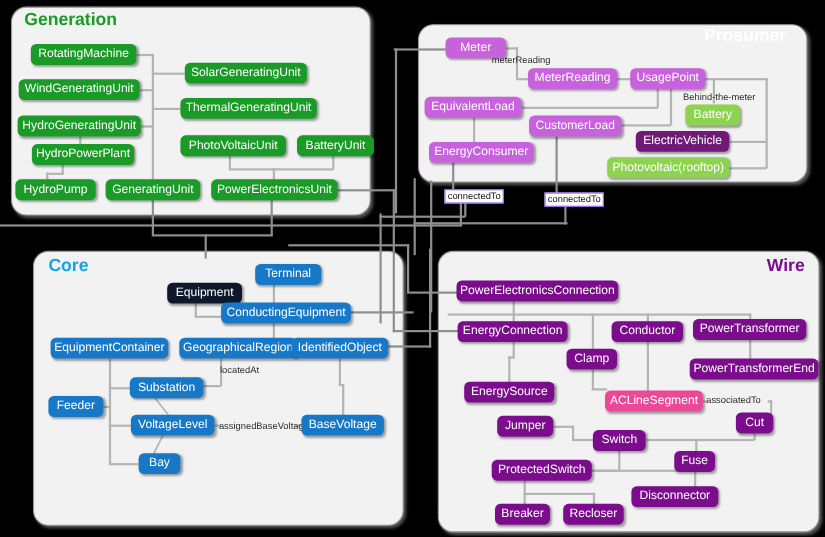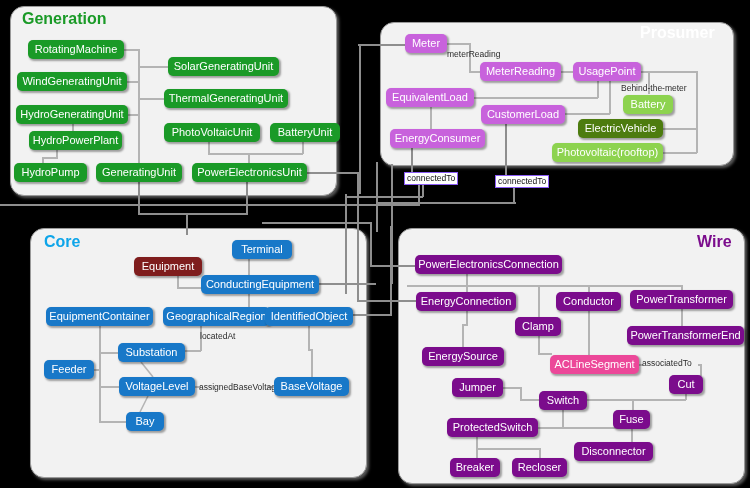--- a/index.html
+++ b/index.html
@@ -127,28 +127,28 @@
 
   <div class="edge h" style="left:641px;top:71px;width:57px;"></div>
   <div class="edge v" style="left:696px;top:71px;height:82px;"></div>
   <div class="edge v" style="left:648px;top:71px;height:23px;"></div>
   <div class="edge h" style="left:663px;top:128px;width:34px;"></div>
   <div class="edge h" style="left:663px;top:152px;width:34px;"></div>
 
   <div class="elabel" style="left:447px;top:50px;">meterReading</div>
   <div class="elabel" style="left:621px;top:84px;">Behind-the-meter</div>
 
-  <div class="node" style="left:405px;top:34px;width:42px;height:19px;background:#c862dc;">Meter</div>
+  <div class="node" style="left:405px;top:34px;width:55px;height:19px;background:#c862dc;">Meter</div>
   <div class="node" style="left:480px;top:62px;width:81px;height:19px;background:#c862dc;">MeterReading</div>
   <div class="node" style="left:573px;top:62px;width:68px;height:19px;background:#c862dc;">UsagePoint</div>
   <div class="node" style="left:386px;top:88px;width:88px;height:19px;background:#c862dc;">EquivalentLoad</div>
   <div class="node" style="left:481px;top:105px;width:84px;height:19px;background:#c862dc;">CustomerLoad</div>
   <div class="node" style="left:390px;top:129px;width:95px;height:19px;background:#c862dc;">EnergyConsumer</div>
   <div class="node" style="left:623px;top:95px;width:50px;height:19px;background:#8dd34f;">Battery</div>
-  <div class="node" style="left:578px;top:119px;width:85px;height:19px;background:#4d7c0f;">ElectricVehicle</div>
+  <div class="node" style="left:578px;top:119px;width:85px;height:19px;background:#701a75;">ElectricVehicle</div>
   <div class="node" style="left:552px;top:143px;width:111px;height:19px;background:#8dd34f;">Photovoltaic(rooftop)</div>
 
   <div class="elabel boxed" style="left:404px;top:172px;">connectedTo</div>
   <div class="elabel boxed" style="left:495px;top:175px;">connectedTo</div>
 
   <div class="panel-title" style="left:44px;top:233px;color:#0ea5e9;">Core</div>
 
   <div class="edge v" style="left:177px;top:276px;height:12px;"></div>
   <div class="edge h" style="left:177px;top:287px;width:25px;"></div>
   <div class="edge v" style="left:248px;top:259px;height:17px;"></div>
@@ -174,21 +174,21 @@
     <line x1="148" y1="396" x2="140" y2="412" stroke="#b4b4b4" stroke-width="1.6"></line>
   </svg>
 
   <div class="edge h" style="left:195px;top:386px;width:6px;"></div>
   <div class="edge h" style="left:268px;top:386px;width:7px;"></div>
 
   <div class="elabel" style="left:188px;top:332px;margin-left:12px;">locatedAt</div>
   <div class="elabel" style="left:199px;top:383px;">assignedBaseVoltage</div>
 
   <div class="node" style="left:232px;top:240px;width:60px;height:19px;background:#1878c8;">Terminal</div>
-  <div class="node" style="left:134px;top:257px;width:68px;height:19px;background:#7f1d1d;">Equipment</div>
+  <div class="node" style="left:152px;top:257px;width:68px;height:19px;background:#0f172a;">Equipment</div>
   <div class="node" style="left:201px;top:275px;width:118px;height:19px;background:#1878c8;">ConductingEquipment</div>
   <div class="node" style="left:46px;top:307px;width:107px;height:19px;background:#1878c8;">EquipmentContainer</div>
   <div class="node" style="left:163px;top:307px;width:107px;height:19px;background:#1878c8;">GeographicalRegion</div>
   <div class="node" style="left:265px;top:307px;width:88px;height:19px;background:#1878c8;">IdentifiedObject</div>
   <div class="node" style="left:118px;top:343px;width:67px;height:19px;background:#1878c8;">Substation</div>
   <div class="node" style="left:44px;top:360px;width:50px;height:19px;background:#1878c8;">Feeder</div>
   <div class="node" style="left:119px;top:377px;width:76px;height:19px;background:#1878c8;">VoltageLevel</div>
   <div class="node" style="left:274px;top:377px;width:75px;height:19px;background:#1878c8;">BaseVoltage</div>
   <div class="node" style="left:126px;top:412px;width:38px;height:19px;background:#1878c8;">Bay</div>
 

